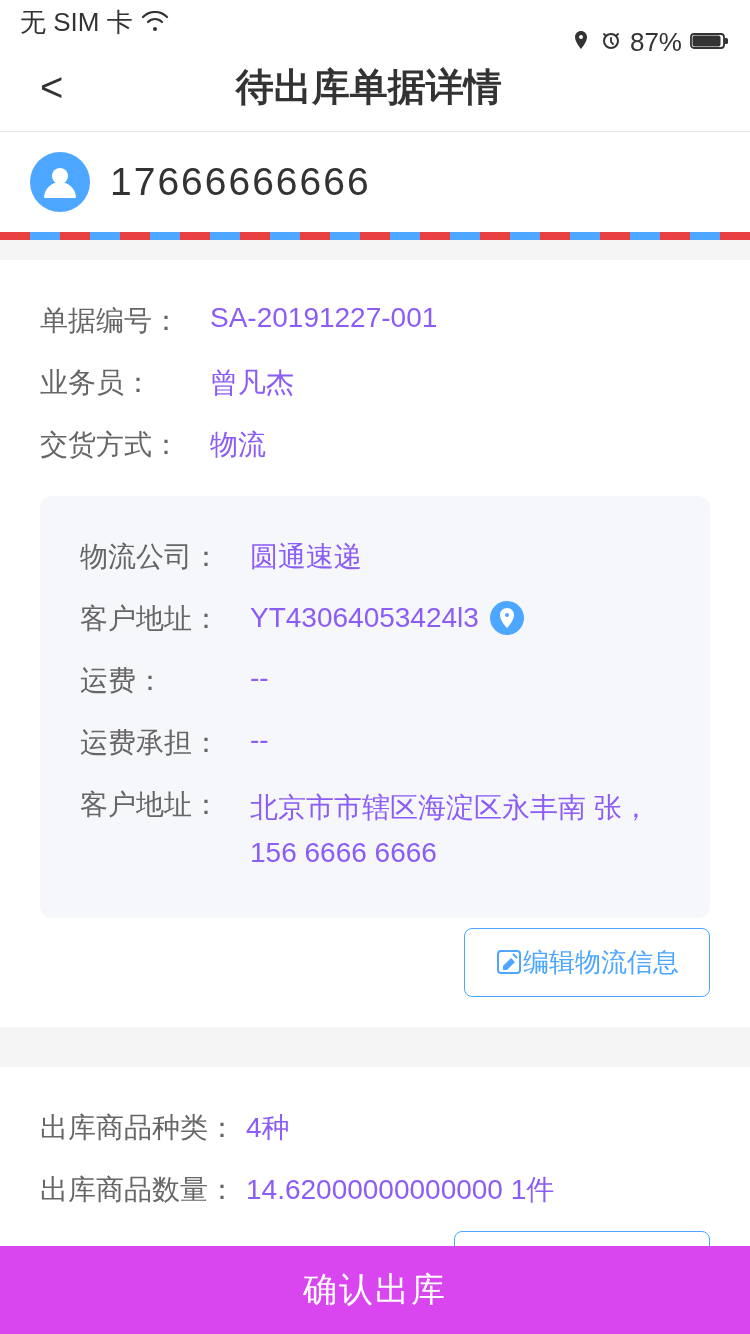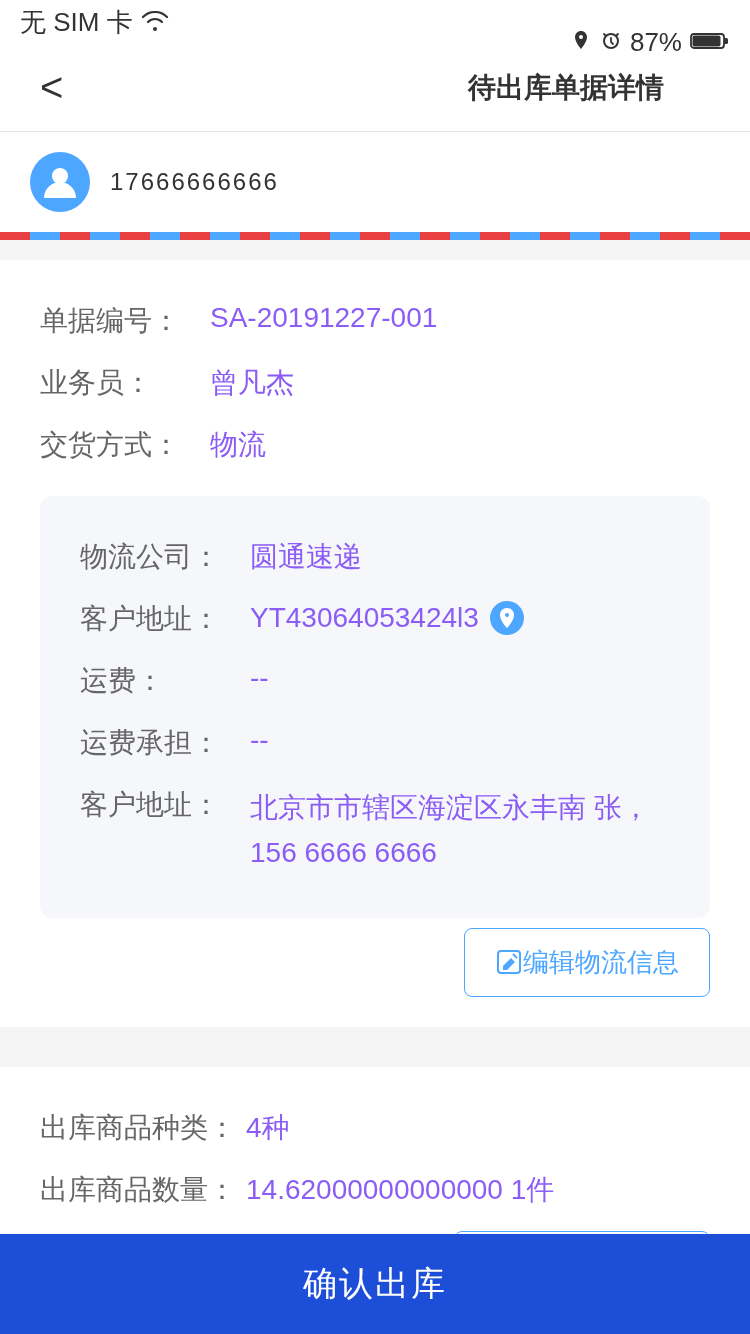--- a/index.html
+++ b/index.html
@@ -46,22 +46,22 @@
       border-bottom: 1px solid #e5e5e5;
     }
     .nav-back {
       font-size: 36px;
       color: #333;
       cursor: pointer;
       padding: 10px;
     }
     .nav-title {
       flex: 1;
-      text-align: right;
-      font-size: 28px;
+      text-align: center;
+      font-size: 38px;
       font-weight: 600;
       color: #333;
     }
 
     
     .stripe-bar {
       height: 8px;
       background: repeating-linear-gradient(
         90deg,
         #e84040 0px, #e84040 30px,
@@ -87,21 +87,21 @@
       display: flex;
       align-items: center;
       justify-content: center;
     }
     .customer-avatar svg {
       width: 40px;
       height: 40px;
       fill: white;
     }
     .customer-phone {
-      font-size: 24px;
+      font-size: 39px;
       font-weight: 500;
       color: #333;
       letter-spacing: 2px;
     }
 
     
     .section {
       background: #fff;
       margin-top: 20px;
       padding: 30px 40px;
@@ -196,22 +196,22 @@
       background: #f5f5f5;
       min-height: 200px;
     }
 
     
     .confirm-btn {
       position: fixed;
       bottom: 0;
       left: 0;
       width: 750px;
-      height: 100px;
-      background: #1d4ed8;
+      height: 88px;
+      background: #d946ef;
       color: #fff;
       font-size: 34px;
       font-weight: 500;
       display: flex;
       align-items: center;
       justify-content: center;
       cursor: pointer;
       letter-spacing: 2px;
     }
 

